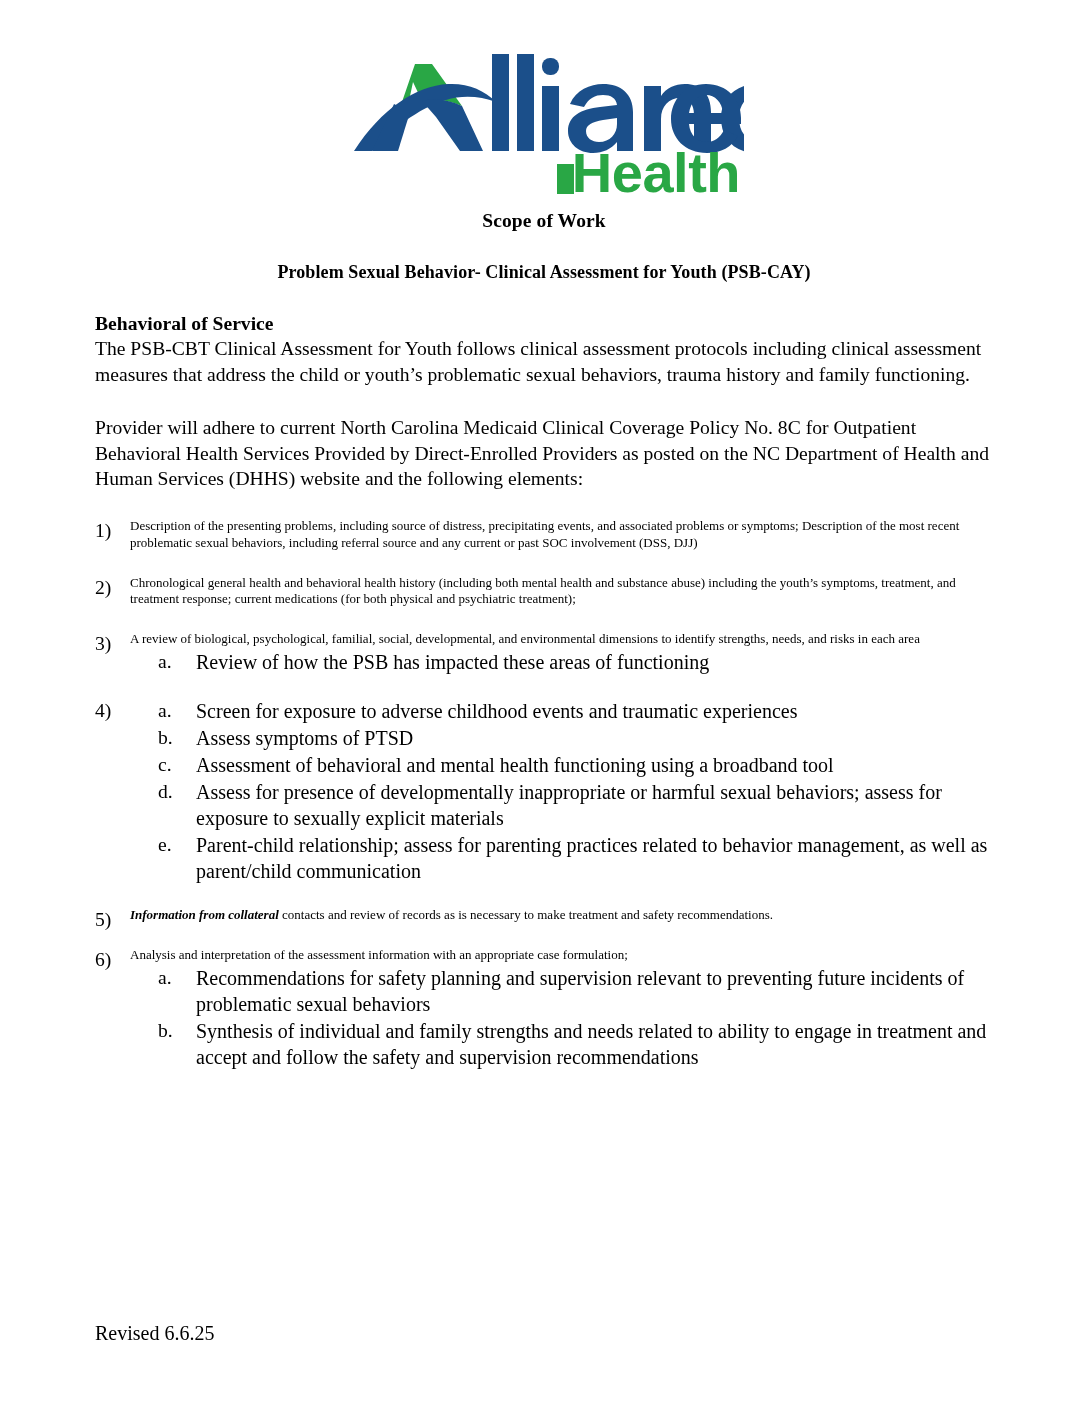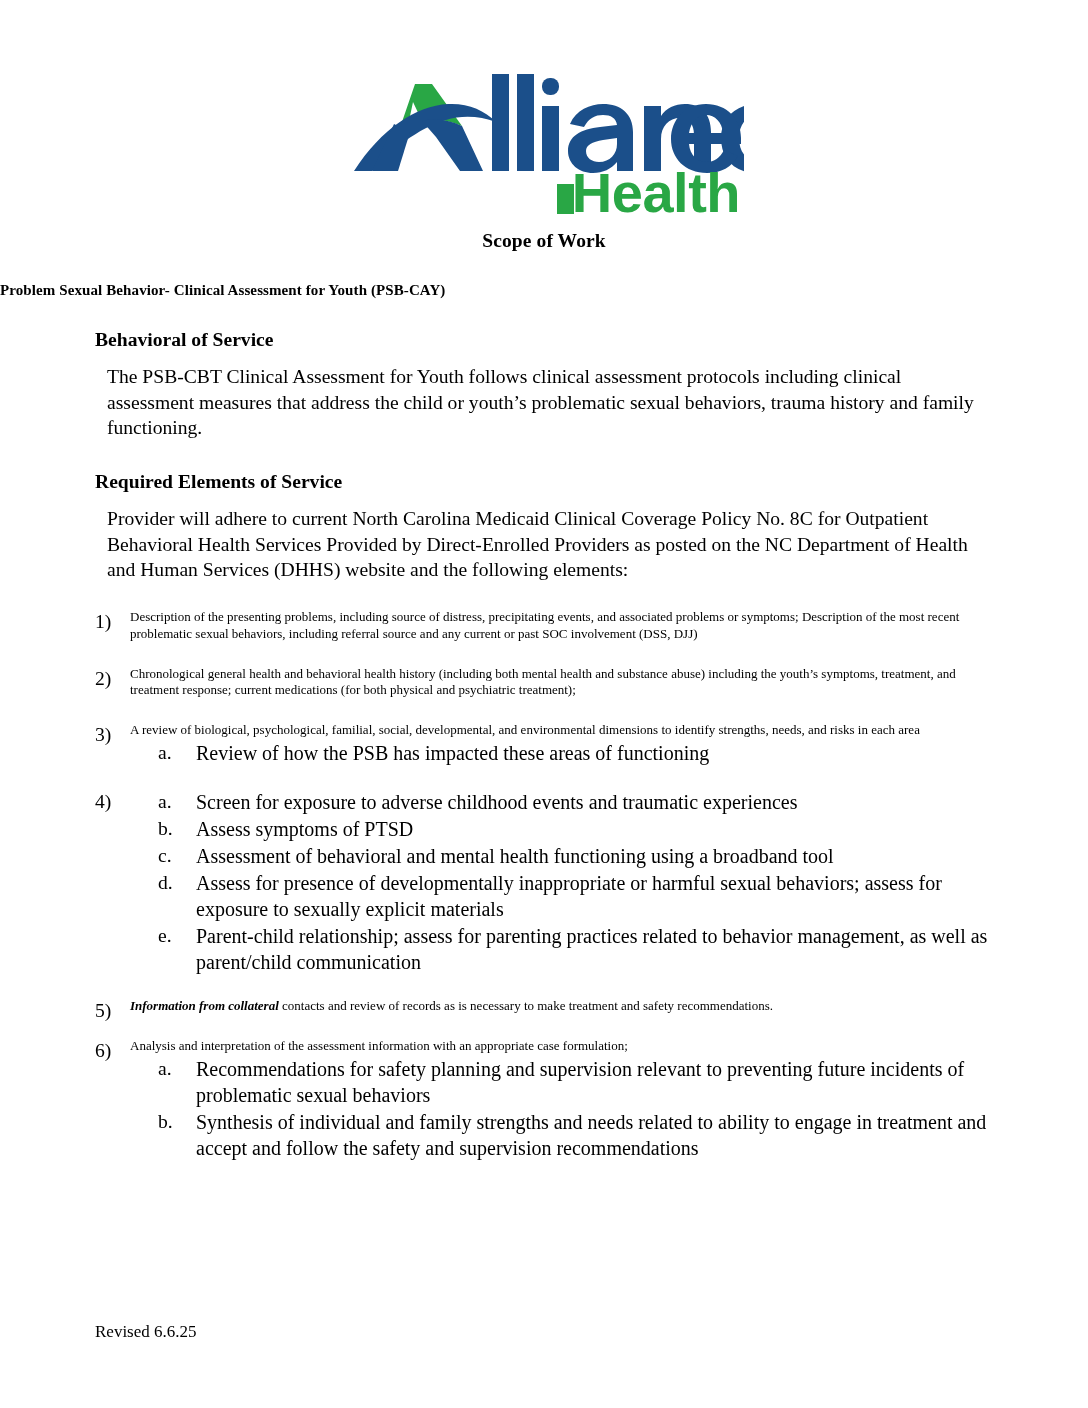--- a/index.html
+++ b/index.html
@@ -16,21 +16,21 @@
     position: relative;
     width: 1088px;
     height: 1408px;
     background: #ffffff;
     box-sizing: border-box;
     overflow: hidden;
   }
 
   
   .logo-block {
-    padding-top: 66px;
+    padding-top: 46px;
     display: flex;
     justify-content: center;
   }
   .logo-wrap {
     position: relative;
     width: 400px;
     height: 148px;
   }
   .logo-svg {
     display: block;
@@ -40,23 +40,23 @@
 
   
   .doc-title {
     text-align: center;
     font-weight: bold;
     font-size: 19.5px;
     margin: 16px 0 0 0;
     letter-spacing: 0.1px;
   }
   .doc-subtitle {
-    text-align: left;
+    text-align: center;
     font-weight: bold;
-    font-size: 15px;
+    font-size: 18px;
     margin: 30px 0 0 0;
     letter-spacing: 0.1px;
   }
 
   
   .content {
     margin: 0 auto;
     width: 898px;
     padding-left: 0;
     font-size: 19.6px;
@@ -65,21 +65,21 @@
 
   .section {
     margin-top: 28px;
   }
   .section-head {
     font-weight: bold;
     font-size: 19.6px;
     margin: 0 0 0 0;
   }
   .section-body {
-    margin: 12px;
+    margin: 0;
     font-size: 19.6px;
     line-height: 1.30;
     text-align: left;
   }
 
   
   .num-list {
     margin: 26px 0 0 0;
     padding: 0;
     list-style: none;
@@ -126,21 +126,21 @@
   .sub-text {
     font-size: 20px;
     line-height: 1.30;
   }
 
   
   .footer {
     position: absolute;
     left: 95px;
     top: 1322px;
-    font-size: 17px;
+    font-size: 20px;
   }
 </style>
 </head>
 <body>
 
 <div class="page">
 
   <div class="logo-block">
     <div class="logo-wrap">
       <svg class="logo-svg" viewBox="0 0 400 148" xmlns="http://www.w3.org/2000/svg">
@@ -197,21 +197,20 @@
   <div class="doc-subtitle">Problem Sexual Behavior- Clinical Assessment for Youth (PSB-CAY)</div>
 
   <div class="content">
 
     <div class="section">
       <div class="section-head">Behavioral of Service</div>
       <p class="section-body">The PSB-CBT Clinical Assessment for Youth follows clinical assessment protocols including clinical assessment measures that address the child or youth’s problematic sexual behaviors, trauma history and family functioning.</p>
     </div>
 
     <div class="section">
-      <div class="section-head">Required Elements of Service</div>
       <p class="section-body">Provider will adhere to current North Carolina Medicaid Clinical Coverage Policy No. 8C for Outpatient Behavioral Health Services Provided by Direct-Enrolled Providers as posted on the NC Department of Health and Human Services (DHHS) website and the following elements:</p>
     </div>
 
     <ol class="num-list" id="requirements-list">
         <li class="num-item">
           <span class="num-marker">1)</span>
           <div class="num-text">Description of the presenting problems, including source of distress, precipitating events, and associated problems or symptoms; Description of the most recent problematic sexual behaviors, including referral source and any current or past SOC involvement (DSS, DJJ)</div>
         </li>
         <li class="num-item">
           <span class="num-marker">2)</span>

